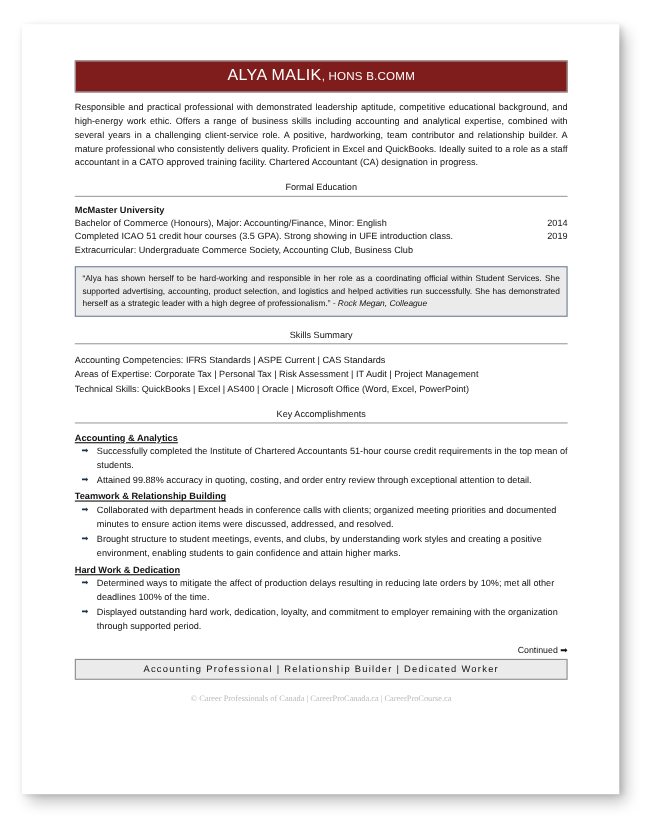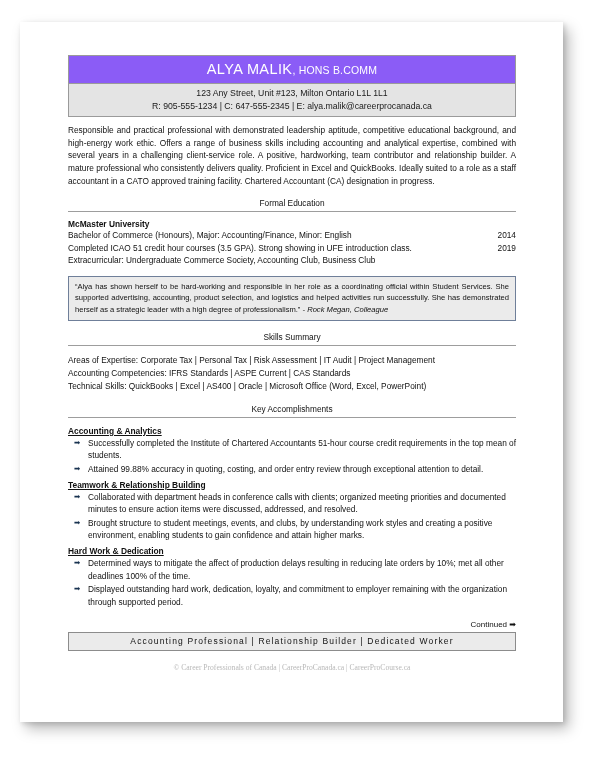--- a/index.html
+++ b/index.html
@@ -31,21 +31,21 @@
   }
   .sheet {
     position: absolute;
     left: 48px;
     top: 33px;
     width: 448px;
   }
 
   
   .name-bar {
-    background: #8b5cf6;
+    background: #7f1d1d;
     border: 1px solid #9a9a9a;
     text-align: center;
     padding: 4px 0 5px 0;
     box-sizing: border-box;
   }
   .name-bar .fullname {
     color: #ffffff;
     font-size: 14.5px;
     letter-spacing: 0.4px;
   }
@@ -199,24 +199,20 @@
 </head>
 <body>
 
 <div class="canvas">
   <div class="page">
     <div class="sheet">
 
       <div class="name-bar">
         <span class="fullname">ALYA MALIK</span><span class="creds">, HONS B.COMM</span>
       </div>
-      <div class="contact-bar">
-        <div>123 Any Street, Unit #123, Milton Ontario L1L 1L1</div>
-        <div>R: 905-555-1234 | C: 647-555-2345 | E: alya.malik@careerprocanada.ca</div>
-      </div>
 
       <div class="profile">Responsible and practical professional with demonstrated leadership aptitude, competitive educational background, and high-energy work ethic. Offers a range of business skills including accounting and analytical expertise, combined with several years in a challenging client-service role. A positive, hardworking, team contributor and relationship builder. A mature professional who consistently delivers quality. Proficient in Excel and QuickBooks. Ideally suited to a role as a staff accountant in a CATO approved training facility. Chartered Accountant (CA) designation in progress.</div>
 
       <div class="section-head">Formal Education</div>
       <div class="edu-block">
         <div class="edu-school">McMaster University</div>
         <div class="edu-row">
           <span class="txt">Bachelor of Commerce (Honours), Major: Accounting/Finance, Minor: English</span>
           <span class="yr">2014</span>
         </div>
@@ -226,22 +222,22 @@
         </div>
         <div class="edu-line">Extracurricular: Undergraduate Commerce Society, Accounting Club, Business Club</div>
       </div>
 
       <div class="testimonial">
         <span>“Alya has shown herself to be hard-working and responsible in her role as a coordinating official within Student Services. She supported advertising, accounting, product selection, and logistics and helped activities run successfully. She has demonstrated herself as a strategic leader with a high degree of professionalism.”</span><span class="attrib"> - Rock Megan, Colleague</span>
       </div>
 
       <div class="section-head">Skills Summary</div>
       <div class="skills">
+        <div>Accounting Competencies: IFRS Standards | ASPE Current | CAS Standards</div>
         <div>Areas of Expertise: Corporate Tax | Personal Tax | Risk Assessment | IT Audit | Project Management</div>
-        <div>Accounting Competencies: IFRS Standards | ASPE Current | CAS Standards</div>
         <div>Technical Skills: QuickBooks | Excel | AS400 | Oracle | Microsoft Office (Word, Excel, PowerPoint)</div>
       </div>
 
       <div class="section-head">Key Accomplishments</div>
       <div class="accomp">
 
         <div class="accomp-cat">Accounting &amp; Analytics</div>
         <div class="bullet-row">
           <span class="bullet-mark">➡</span>
           <span class="bullet-text">Successfully completed the Institute of Chartered Accountants 51-hour course credit requirements in the top mean of students.</span>

